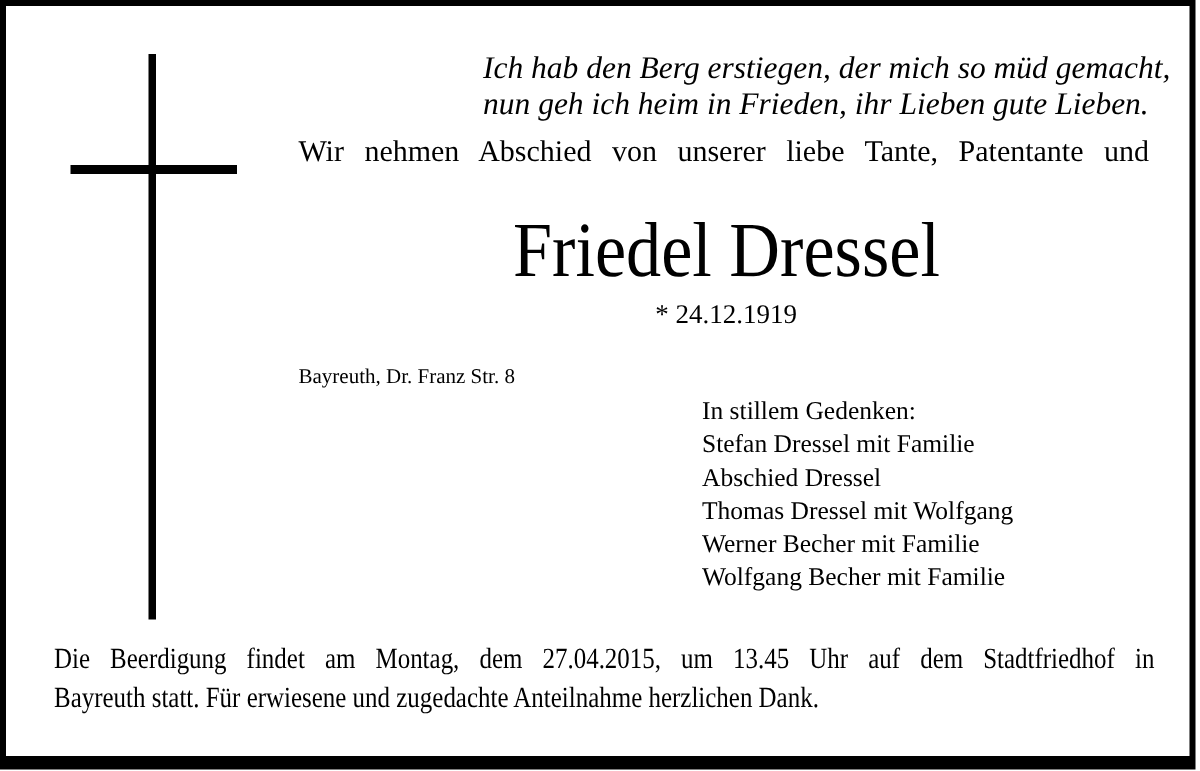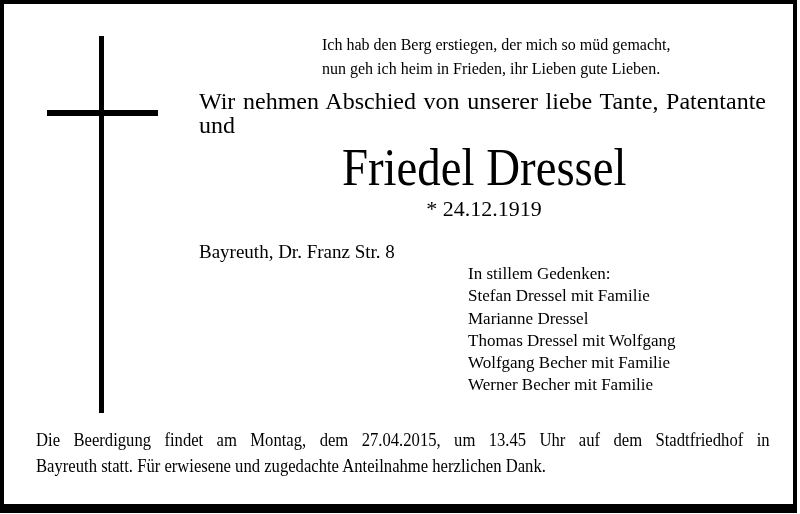--- a/index.html
+++ b/index.html
@@ -42,30 +42,31 @@
     top: 110px;
     width: 111px;
     height: 6px;
     background: #000000;
   }
   .epigraph {
     position: absolute;
     left: 322px;
     top: 33px;
     width: 460px;
-    font-size: 16px;
+    font-style: italic;
+    font-size: 21px;
     line-height: 24px;
     white-space: nowrap;
   }
   .intro {
     position: absolute;
     left: 199px;
     top: 89px;
     width: 567px;
-    font-size: 24px;
+    font-size: 20px;
     line-height: 24px;
   }
   .intro .justified {
     text-align: justify;
     text-align-last: justify;
   }
   .deceased-name {
     position: absolute;
     left: 199px;
     top: 143px;
@@ -78,28 +79,28 @@
     white-space: nowrap;
   }
   .dates {
     position: absolute;
     left: 199px;
     top: 198px;
     width: 570px;
     display: flex;
     justify-content: center;
     gap: 38px;
-    font-size: 22px;
+    font-size: 18px;
     line-height: 22px;
   }
   .address {
     position: absolute;
     left: 199px;
     top: 241px;
-    font-size: 19px;
+    font-size: 14px;
     line-height: 22px;
     white-space: nowrap;
   }
   .mourners {
     position: absolute;
     left: 468px;
     top: 263px;
     font-size: 17px;
     line-height: 22.3px;
     white-space: nowrap;
@@ -144,24 +145,24 @@
 
   <div class="dates">
     <span>* 24.12.1919</span>
   </div>
 
   <div class="address">Bayreuth, Dr. Franz Str. 8</div>
 
   <div class="mourners">
     <div>In stillem Gedenken:</div>
     <div>Stefan Dressel mit Familie</div>
-    <div>Marianne Dressel</div>
+    <div>Abschied Dressel</div>
     <div>Thomas Dressel mit Wolfgang</div>
+    <div>Werner Becher mit Familie</div>
     <div>Wolfgang Becher mit Familie</div>
-    <div>Werner Becher mit Familie</div>
   </div>
 
   <div class="funeral">
     <div class="justified">Die Beerdigung findet am Montag, dem 27.04.2015, um 13.45 Uhr auf dem Stadtfriedhof in</div>
     <div>Bayreuth statt. Für erwiesene und zugedachte Anteilnahme herzlichen Dank.</div>
   </div>
 
 </div>
 
 </body></html>

